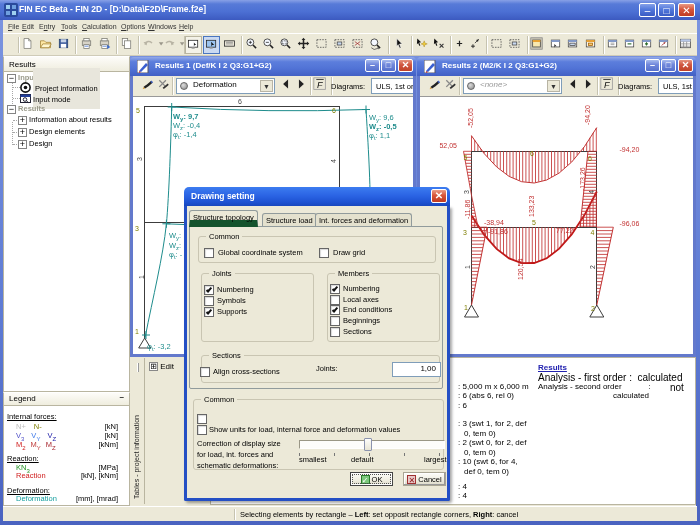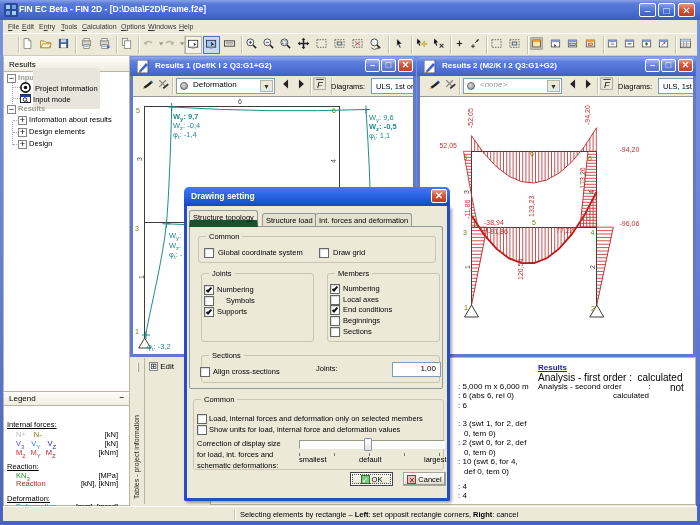--- a/index.html
+++ b/index.html
@@ -290,21 +290,21 @@
             <path d="M6.5 8 l2 1.6" stroke="#223"></path>
           </svg> Input mode</div>
         <div style="position:absolute;left:0;top:32px;width:125px;height:13px;white-space:nowrap;"><span style="margin-left:3px"><span style="display:inline-block;width:9px;height:9px;border:1px solid #848484;background:#fff;font-size:9px;line-height:7px;text-align:center;vertical-align:-1px;">−</span></span> <b style="color:#9a9a8a">Results</b></div>
         <div style="position:absolute;left:0;top:43px;width:125px;height:13px;white-space:nowrap;"><span style="margin-left:14px"><span style="display:inline-block;width:9px;height:9px;border:1px solid #848484;background:#fff;font-size:9px;line-height:7px;text-align:center;vertical-align:-1px;">+</span></span> Information about results</div>
         <div style="position:absolute;left:0;top:55px;width:125px;height:13px;white-space:nowrap;"><span style="margin-left:14px"><span style="display:inline-block;width:9px;height:9px;border:1px solid #848484;background:#fff;font-size:9px;line-height:7px;text-align:center;vertical-align:-1px;">+</span></span> Design elements</div>
         <div style="position:absolute;left:0;top:67px;width:125px;height:13px;white-space:nowrap;"><span style="margin-left:14px"><span style="display:inline-block;width:9px;height:9px;border:1px solid #848484;background:#fff;font-size:9px;line-height:7px;text-align:center;vertical-align:-1px;">+</span></span> Design</div>
       </div>
   </div>
 
   <div class="abs" style="left:3px;top:392px;width:127px;height:114px;background:#fff;border:1px solid #B9B5A0;">
-    <div class="panel-header" style="margin:-1px -1px 8px -1px;height:14px;padding:1px 5px;">Legend<span style="float:right;font-weight:bold;margin-top:-2px">–</span></div>
+    <div class="panel-header" style="margin:-1px -1px 0 -1px;height:14px;padding:1px 5px;">Legend<span style="float:right;font-weight:bold;margin-top:-2px">–</span></div>
     <div id="legend" style="position:relative;font-size:7.5px;left:3px;">
         <div style="position:absolute;left:0;top:6px;width:121px;white-space:nowrap;"><u><b style="font-weight:normal">Internal forces:</b></u></div>
         <div style="position:absolute;left:0;top:16px;width:121px;white-space:nowrap;"><span style="margin-left:9px;color:#BDBDBD">N+</span><span style="margin-left:8px;color:#7E7E00">N-</span><span style="position:absolute;right:10px;color:#000">[kN]</span></div>
         <div style="position:absolute;left:0;top:25px;width:121px;white-space:nowrap;"><span style="margin-left:9px;color:#5050C8">V<sub style="font-size:6px;">3</sub></span><span style="margin-left:7px;color:#3C78E8">V<sub style="font-size:6px;">Y</sub></span><span style="margin-left:7px;color:#2020A8">V<sub style="font-size:6px;">Z</sub></span><span style="position:absolute;right:10px;color:#000">[kN]</span></div>
         <div style="position:absolute;left:0;top:34px;width:121px;white-space:nowrap;"><span style="margin-left:9px;color:#D02020">M<sub style="font-size:6px;">2</sub></span><span style="margin-left:5px;color:#C04040">M<sub style="font-size:6px;">Y</sub></span><span style="margin-left:5px;color:#A82830">M<sub style="font-size:6px;">Z</sub></span><span style="position:absolute;right:10px;color:#000">[kNm]</span></div>
         <div style="position:absolute;left:0;top:48px;width:121px;white-space:nowrap;"><u>Reaction:</u></div>
         <div style="position:absolute;left:0;top:57px;width:121px;white-space:nowrap;"><span style="margin-left:9px;color:#209020">KN<sub style="font-size:6px;">3</sub></span><span style="position:absolute;right:10px;color:#000">[MPa]</span></div>
         <div style="position:absolute;left:0;top:65px;width:121px;white-space:nowrap;"><span style="margin-left:9px;color:#D02020">Reaction</span><span style="position:absolute;right:10px;color:#000">[kN], [kNm]</span></div>
         <div style="position:absolute;left:0;top:80px;width:121px;white-space:nowrap;"><u>Deformation:</u></div>
         <div style="position:absolute;left:0;top:88px;width:121px;white-space:nowrap;"><span style="margin-left:9px;color:#18A0A0">Deformation</span><span style="position:absolute;right:10px;color:#000">[mm], [mrad]</span></div>
@@ -530,21 +530,21 @@
       <span class="cl" style="left:146px;top:42px;">Draw grid</span>
 
     <div class="grp" style="left:14px;top:67px;width:113px;height:69px;">
         <span class="lbl">Joints</span>
       </div>
     <div class="cb" style="left:17px;top:79px;">
         <div class="chk k"></div>
       </div>
       <span class="cl" style="left:30px;top:79px;">Numbering</span>
     <div class="cb" style="left:17px;top:90px;"></div>
-      <span class="cl" style="left:30px;top:90px;margin-left:9px;">Symbols</span>
+      <span class="cl" style="left:30px;top:90px;">Symbols</span>
     <div class="cb" style="left:17px;top:101px;">
         <div class="chk k"></div>
       </div>
       <span class="cl" style="left:30px;top:101px;">Supports</span>
 
     <div class="grp" style="left:140px;top:67px;width:113px;height:69px;">
         <span class="lbl">Members</span>
       </div>
     <div class="cb" style="left:143px;top:78px;">
         <div class="chk k"></div>
@@ -566,32 +566,31 @@
       </div>
     <div class="cb" style="left:13px;top:161px;"></div>
       <span class="cl" style="left:26px;top:161px;">Align cross-sections</span>
     <span class="cl" style="left:129px;top:158px;">Joints:</span>
     <div class="abs" style="left:205px;top:156px;width:49px;height:15px;background:#fff;border:1px solid #7F9DB9;text-align:right;padding:1px 4px;">1,00</div>
 
     <div class="grp" style="left:6px;top:193px;width:251px;height:71px;">
         <span class="lbl">Common</span>
       </div>
     <div class="cb" style="left:10px;top:208px;"></div>
-      <span class="cl" style="left:22px;top:208px;">Load, internal forces and deformation only on selected members</span>
     <div class="cb" style="left:10px;top:219px;"></div>
       <span class="cl" style="left:22px;top:219px;">Show units for load, internal force and deformation values</span>
     <span class="cl" style="left:10px;top:233px;">Correction of display size</span>
     <span class="cl" style="left:10px;top:244px;">for load, int. forces and</span>
     <span class="cl" style="left:10px;top:255px;">schematic deformations:</span>
 
     <div class="abs" style="left:112px;top:234px;width:146px;height:9px;background:#FDFDFB;border:1px solid;border-color:#9A9786 #FFFFFF #FFFFFF #9A9786;"></div>
     <div class="abs" style="left:177px;top:232px;width:8px;height:13px;background:linear-gradient(180deg,#FDFDFB,#E8E5D4);border:1px solid #8B93AE;border-radius:1px;"></div>
     <div class="abs" style="left:112px;top:247px;width:148px;height:3px;background:repeating-linear-gradient(90deg,#777 0 1px,transparent 1px 35px);"></div>
     <span class="cl" style="left:112px;top:249px;">smallest</span>
-    <span class="cl" style="left:172px;top:249px;">default</span>
+    <span class="cl" style="left:164px;top:249px;">default</span>
     <span class="cl" style="left:237px;top:249px;">largest</span>
 
     <div class="btn" style="left:163px;top:266px;width:43px;outline:1px dotted #555;outline-offset:-3px;"><span style="display:inline-block;width:9px;height:9px;border:1px solid #2A7A2A;background:#7CC87C;color:#fff;font-size:8px;line-height:9px;vertical-align:-1px;">✓</span> OK</div>
     <div class="btn" style="left:216px;top:266px;width:43px;border-color:#A9A593;box-shadow:inset -1px -1px 0 #999,inset 1px 1px 0 #fff;"><span style="display:inline-block;width:9px;height:9px;border:1px solid #A03030;background:#E8C8C8;color:#902020;font-size:8px;line-height:9px;vertical-align:-1px;">✕</span> Cancel</div>
   </div>
 
   <div class="abs status">
       <div style="position:absolute;left:231px;top:2px;width:2px;height:11px;border-left:1px solid #C6C3B0;border-right:1px solid #fff;"></div>
       <span style="position:absolute;left:237px;top:3px;">Selecting elements by rectangle – <b>Left</b>: set opposit rectangle corners, <b>Right</b>: cancel</span>
     </div>

